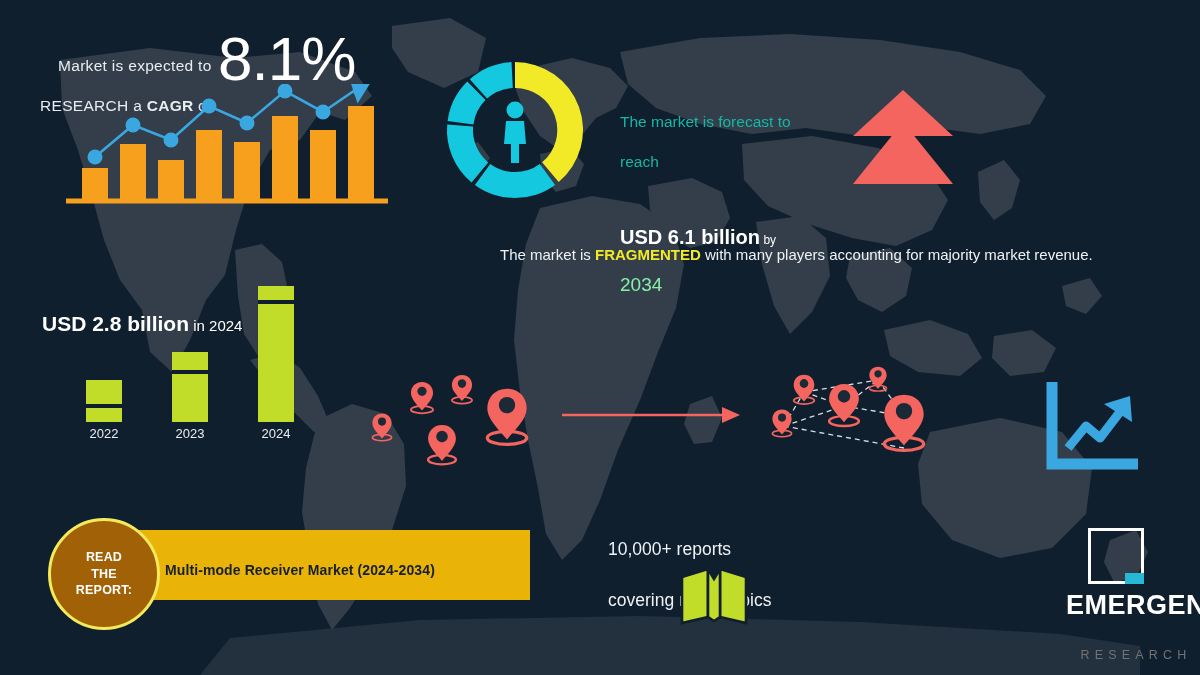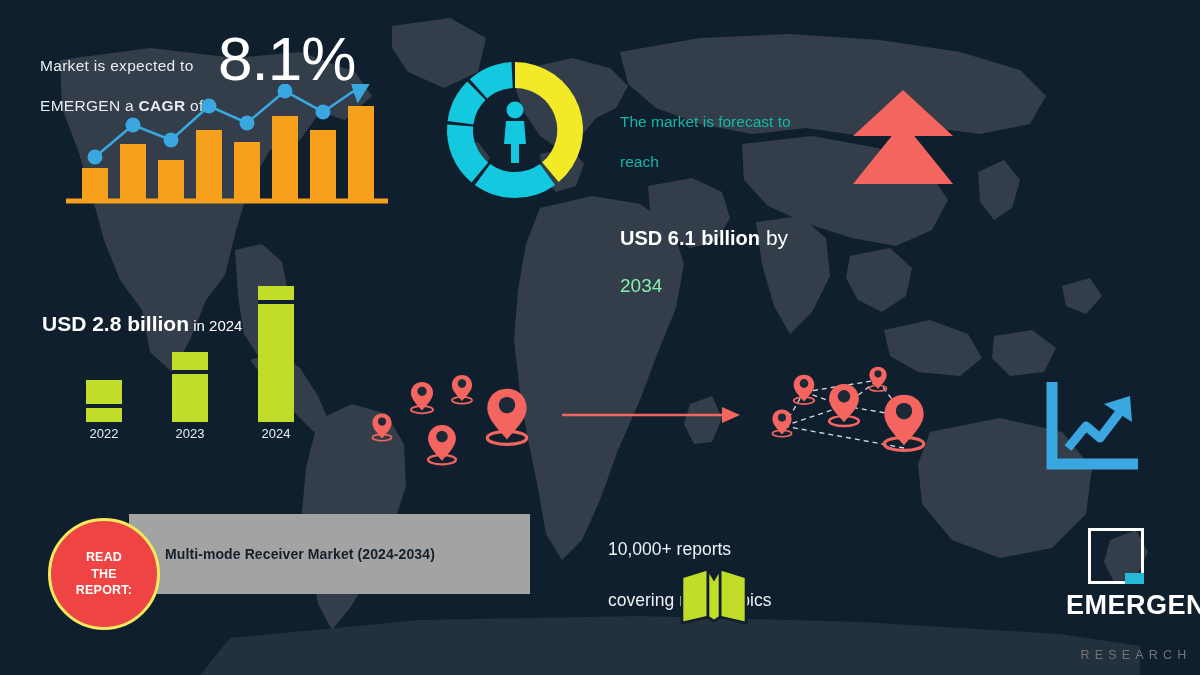--- a/index.html
+++ b/index.html
@@ -14,39 +14,39 @@
     width: 1200px; height: 675px;
     background: #101f2e;
     overflow: hidden;
   }
   #worldmap { position:absolute; left:0; top:0; width:1200px; height:675px; }
 
   
   .txt { position: absolute; color: #eef2f5; line-height: 1.32; white-space: pre-line; }
 
   
-  #cagr-block { left: 40px; top: 14px; }
+  #cagr-block { left: 40px; top: 14px; text-align: right; }
   #cagr-lead { font-size: 15.5px; letter-spacing: .3px; color:#e8edf1; }
   #cagr-lead b { font-weight: 700; }
   #cagr-value {
     position:absolute; left: 218px; top: 18px;
     font-size: 62px; font-weight: 400; color: #ffffff; letter-spacing: -1px;
   }
 
   
   #orange-chart { position: absolute; left: 62px; top: 84px; width: 330px; height: 126px; }
 
   
   #donut { position: absolute; left: 440px; top: 55px; width: 150px; height: 150px; }
 
   
   #forecast-block { left: 620px; top: 70px; width: 250px; }
   #forecast-lead { font-size: 15.5px; color:#14b8a6; }
   #forecast-value { font-size: 20px; font-weight: 700; color:#ffffff; margin-top: 4px; }
-  #forecast-value span.small { font-size: 21px; font-weight: 400; margin-top: 9px; }
+  #forecast-value span.small { font-size: 12px; font-weight: 400; margin-top: 9px; }
   #forecast-year { font-size: 19px; color:#86efac; }
 
   
   #red-arrows { position:absolute; left: 848px; top: 88px; width: 110px; height: 100px; }
 
   
   #fragmented-block { left: 500px; top: 220px; width: 636px; font-size: 15px; line-height: 1.55; }
   #fragmented-block .hl { color: #f2ea27; font-weight: 700; }
 
   
@@ -61,30 +61,30 @@
   
   #pins-left  { position:absolute; left: 352px; top: 362px; width: 200px; height: 110px; }
   #pins-right { position:absolute; left: 752px; top: 358px; width: 200px; height: 122px; }
   #red-arrow-line { position:absolute; left: 560px; top: 398px; width: 180px; height: 34px; }
 
   
   #blue-icon { position:absolute; left: 1042px; top: 382px; width: 96px; height: 92px; }
 
   
   #report-bar {
-    position:absolute; left: 129px; top: 514px; width: 401px; height: 80px;
-    background: #a3a3a3;
+    position:absolute; left: 129px; top: 530px; width: 401px; height: 70px;
+    background: #eab308;
   }
   #report-bar-label {
     position:absolute; left: 36px; top: 32px;
     font-size: 14px; font-weight: 700; color: #15202b; letter-spacing: .1px;
   }
   #report-circle {
     position:absolute; left: 48px; top: 518px; width: 112px; height: 112px;
-    border-radius: 50%; background:#ef4444; border: 3px solid #f2ea5c;
+    border-radius: 50%; background:#a16207; border: 3px solid #f2ea5c;
     display:flex; align-items:center; justify-content:center;
   }
   #report-circle-label {
     font-size: 12.5px; font-weight: 700; color:#ffffff; text-align:center;
     line-height: 1.35; letter-spacing:.2px;
   }
 
   
   #reports-block { left: 588px; top: 512px; font-size: 17.5px; color:#eef2f5; line-height:1.45;margin-left:20px; }
   #book-icon { position:absolute; left: 678px; top: 565px; width: 72px; height: 60px; }
@@ -157,21 +157,21 @@
       <path d="M230 638 L420 620 L640 616 L860 622 L1060 634 L1140 646 L1140 675 L200 675 Z" opacity="0.55"></path>
 
       <path d="M456 150 L478 142 L490 158 L478 174 L460 170 Z"></path>
       <path d="M1062 286 L1090 278 L1102 296 L1086 314 L1066 306 Z"></path>
     </g>
   </svg>
 
   <div class="txt" id="cagr-block">
     <div id="cagr-lead">
       <span>Market is expected to</span><br>
-      <span>EMERGEN a </span><b>CAGR</b><span> of</span>
+      <span>RESEARCH a </span><b>CAGR</b><span> of</span>
     </div>
   </div>
   <div class="txt" id="cagr-value">8.1%</div>
 
   <svg id="orange-chart" viewBox="0 0 330 126">
     <g>
       <rect x="20" y="84" width="26" height="32" fill="#f7a01e"></rect>
       <rect x="58" y="60" width="26" height="56" fill="#f7a01e"></rect>
       <rect x="96" y="76" width="26" height="40" fill="#f7a01e"></rect>
       <rect x="134" y="46" width="26" height="70" fill="#f7a01e"></rect>
@@ -220,20 +220,23 @@
       <span>USD 6.1 billion</span><span class="small"> </span><span class="small">by</span>
     </div>
     <div id="forecast-year">2034</div>
   </div>
 
   <svg id="red-arrows" viewBox="0 0 110 100">
     <polygon points="55,2 105,48 5,48" fill="#f4655f"></polygon>
     <polygon points="55,34 105,96 5,96" fill="#f4655f"></polygon>
   </svg>
 
+  <div class="txt" id="fragmented-block">
+    <span>The market is </span><span class="hl">FRAGMENTED</span><span> with many players accounting for majority market revenue.</span>
+  </div>
 
   <div class="txt" id="valued-block">
     <div id="valued-value">
       <span>USD 2.8 billion</span><span class="small"> in 2024</span>
     </div>
   </div>
 
   <svg id="green-chart" viewBox="0 0 260 168">
     <g>
       <rect x="26" y="104" width="36" height="42" fill="#c2dc2a"></rect>

